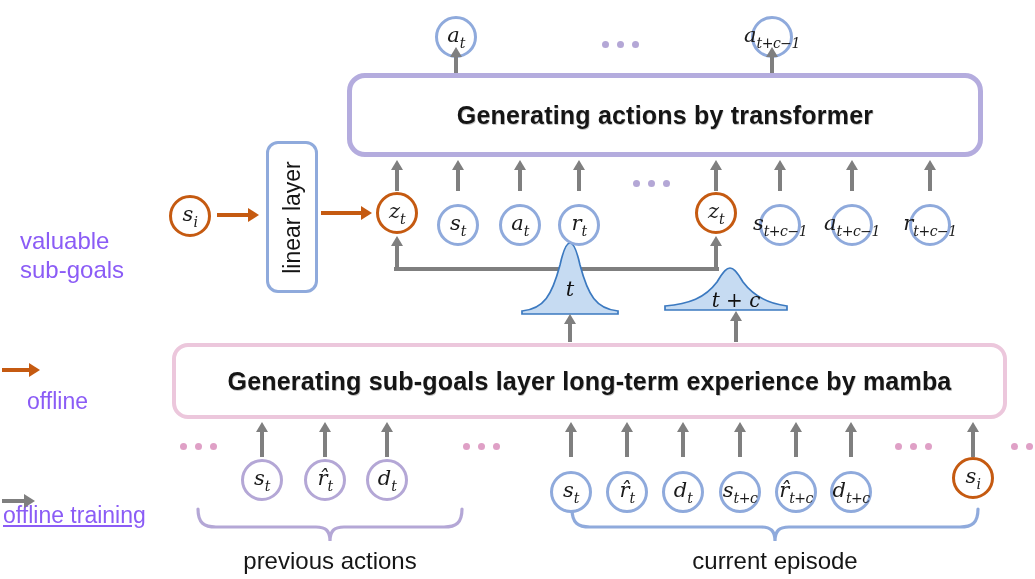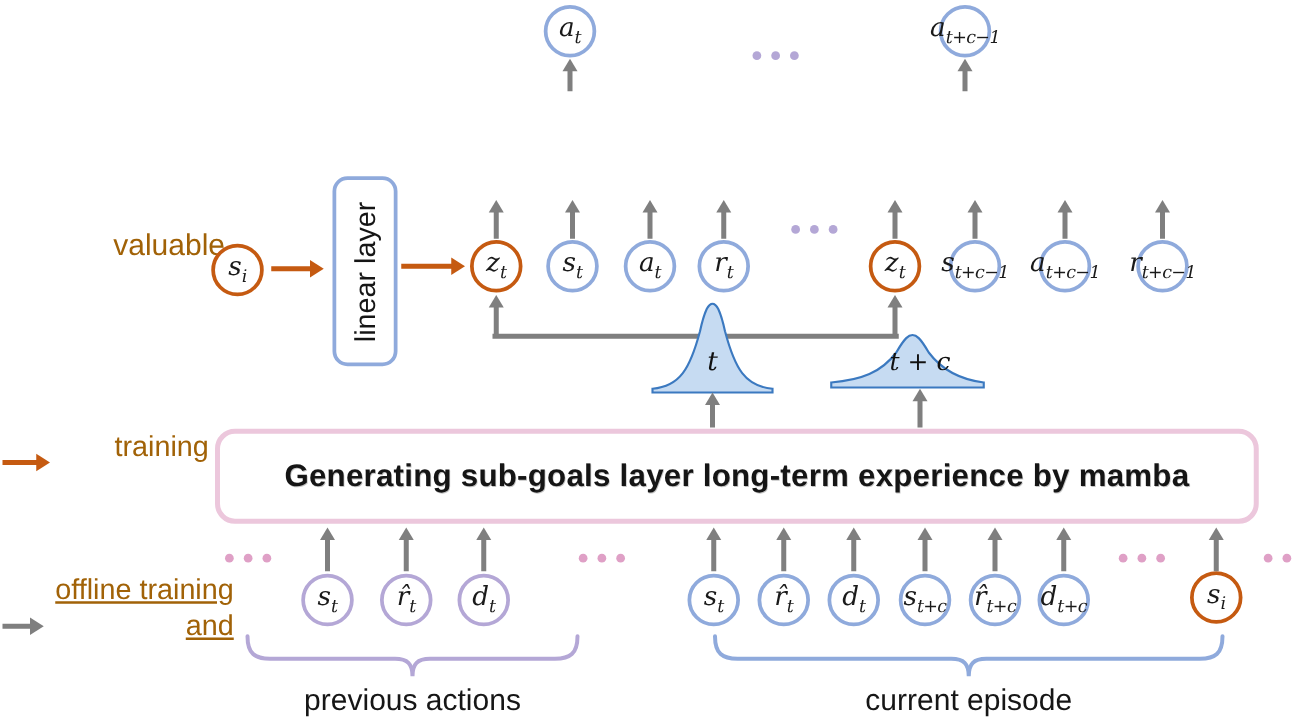--- a/index.html
+++ b/index.html
@@ -6,24 +6,24 @@
   #diagram{
     position:relative;width:1035px;height:579px;background:#ffffff;
     overflow:hidden;font-family:"Liberation Sans",sans-serif;color:#1a1a1a;
   }
   .box{position:absolute;background:#fff;box-sizing:border-box;display:flex;align-items:center;justify-content:center;}
   #transformer-box{left:347px;top:73px;width:636px;height:84px;border:5px solid #b4acde;border-radius:18px;}
   #mamba-box{left:172px;top:343px;width:835px;height:76px;border:4.5px solid #ecc7dc;border-radius:16px;}
   #linear-box{left:266px;top:141px;width:52px;height:152px;border:3.5px solid #8faadc;border-radius:12px;}
   .box-title{font-weight:bold;font-size:25px;letter-spacing:0.2px;color:#151515;text-shadow:0.6px 0.6px 0 rgba(90,90,90,0.35);white-space:nowrap;}
   #linear-box span{transform:rotate(-90deg);white-space:nowrap;font-size:23px;color:#151515;}
-  .sidetext{position:absolute;text-align:right;font-size:23px;line-height:29px;color:#a16207;}
+  .sidetext{position:absolute;text-align:left;font-size:23px;line-height:29px;color:#8b5cf6;margin-top:44px;}
   .bracelabel{position:absolute;text-align:center;font-size:24px;color:#161616;}
   .circle{position:absolute;width:42px;height:42px;border-radius:50%;background:#fff;box-sizing:border-box;display:flex;align-items:center;justify-content:center;}
-  .c-blue{border:3.5px solid #8faadc;}
+  .c-blue{border:3.5px solid #8faadc;margin-top:12px;}
   .c-orange{border:3.5px solid #c55a11;}
   .c-purple{border:3.5px solid #b4a7d6;}
   .math{font-family:"DejaVu Serif",serif;font-style:italic;font-size:21px;line-height:1;white-space:nowrap;color:#1a1a1a;}
   .math sub{font-size:14px;line-height:1;vertical-align:-0.4em;letter-spacing:-0.5px;}
   .vstem,.hstem{position:absolute;background:#7f7f7f;}
   .vstem{width:3.5px;}
   .hstem{height:3.5px;}
   .vhead{position:absolute;width:0;height:0;border-left:6.5px solid transparent;border-right:6.5px solid transparent;border-bottom:10px solid #7f7f7f;}
   .rhead{position:absolute;width:0;height:0;border-top:7px solid transparent;border-bottom:7px solid transparent;border-left:11px solid #7f7f7f;}
   .orange.hstem{background:#c55a11;height:4px;}
@@ -34,54 +34,57 @@
   .belllabel{position:absolute;font-family:"DejaVu Serif",serif;font-style:italic;font-size:21px;text-align:center;color:#111;}
   svg{position:absolute;overflow:visible;}
 </style>
 </head>
 <body>
 
 <div id="diagram">
 
   <div class="hstem" style="left:394px;top:267px;width:325px;"></div>
 
+  <div class="box" id="transformer-box">
+    <span class="box-title">Generating actions by transformer</span>
+  </div>
   <div class="box" id="mamba-box">
     <span class="box-title">Generating sub-goals layer long-term experience by mamba</span>
   </div>
   <div class="box" id="linear-box">
     <span>linear layer</span>
   </div>
 
   <svg style="left:520px;top:238px;" width="100" height="78" viewBox="0 0 100 78">
     <path d="M 2 73 C 24 71, 32 57, 40 27 C 44 9, 47 5, 50 5 C 53 5, 56 9, 60 27 C 68 57, 76 71, 98 73 L 98 76 L 2 76 Z" fill="#c6dbf2" stroke="#3b79c0" stroke-width="1.7"></path>
   </svg>
   <svg style="left:663px;top:262px;" width="126" height="52" viewBox="0 0 126 52">
     <path d="M 2 44 C 26 42, 42 36, 54 20 C 61 8, 64 6, 67 6 C 70 6, 73 8, 80 20 C 92 36, 108 42, 124 44 L 124 48 L 2 48 Z" fill="#c6dbf2" stroke="#3b79c0" stroke-width="1.7"></path>
   </svg>
   <div class="belllabel" style="left:556px;top:277px;width:28px;">t</div>
-  <div class="belllabel" style="left:698px;top:277px;width:76px;font-size:20px;">t + c</div>
+  <div class="belllabel" style="left:698px;top:288px;width:76px;font-size:20px;">t + c</div>
 
   <svg style="left:196px;top:507px;" width="268" height="46" viewBox="0 0 268 46">
     <path d="M 2 2 C 2 16, 8 20, 20 20 L 120 20 C 130 20, 134 24, 134 34 C 134 24, 138 20, 148 20 L 248 20 C 260 20, 266 16, 266 2" fill="none" stroke="#b4a7d6" stroke-width="3.2" stroke-linecap="round"></path>
   </svg>
   <svg style="left:570px;top:507px;" width="410" height="46" viewBox="0 0 410 46">
     <path d="M 2 2 C 2 16, 8 20, 20 20 L 191 20 C 201 20, 205 24, 205 34 C 205 24, 209 20, 219 20 L 390 20 C 402 20, 408 16, 408 2" fill="none" stroke="#8faadc" stroke-width="3.2" stroke-linecap="round"></path>
   </svg>
   <div class="bracelabel" style="left:210px;top:547px;width:240px;">previous actions</div>
   <div class="bracelabel" style="left:655px;top:547px;width:240px;">current episode</div>
 
   <div class="sidetext" style="left:20px;top:182px;width:160px;font-size:24px;">
     <div>valuable</div>
+    <div>sub-goals</div>
   </div>
   <div class="sidetext" style="left:27px;top:343px;width:140px;">
-    <div>training</div>
+    <div>offline</div>
   </div>
   <div class="sidetext" style="left:3px;top:457px;width:184px;text-decoration:underline;">
     <div>offline training</div>
-    <div>and</div>
   </div>
 
 <div class="circle c-blue" style="left: 435px; top: 4px;">
       <span class="math"><span>a</span><sub>t</sub></span>
     </div>
     <div class="circle c-blue" style="left: 751px; top: 4px;">
       <span class="math"><span>a</span><sub>t+c−1</sub></span>
     </div>
     <div class="circle c-orange" style="left: 376px; top: 192px;">
       <span class="math"><span>z</span><sub>t</sub></span>

